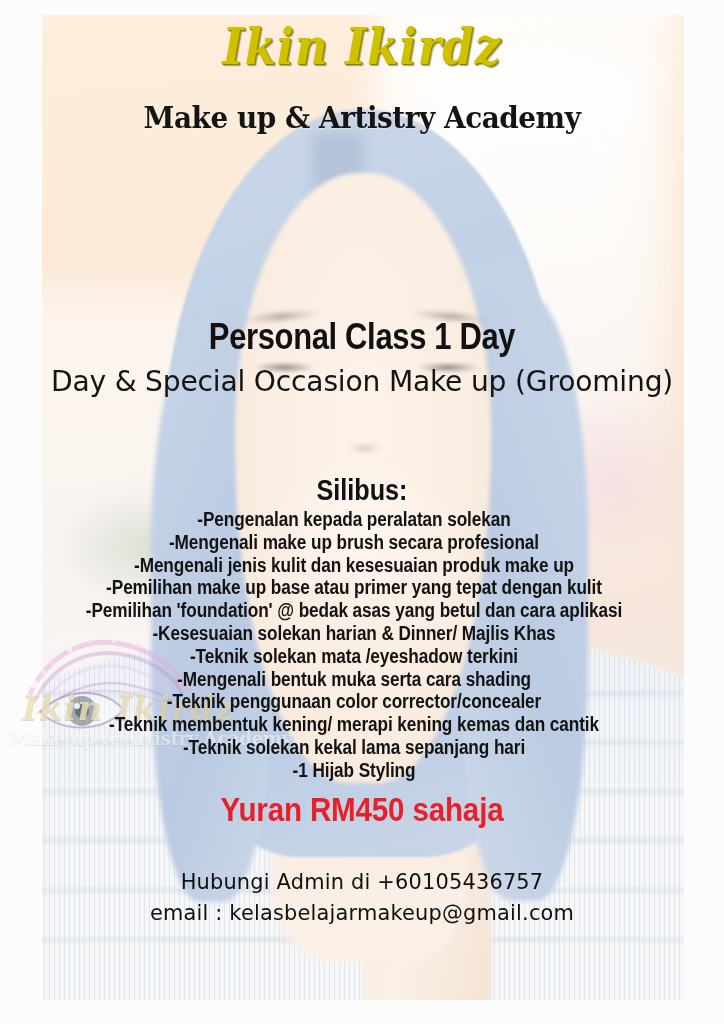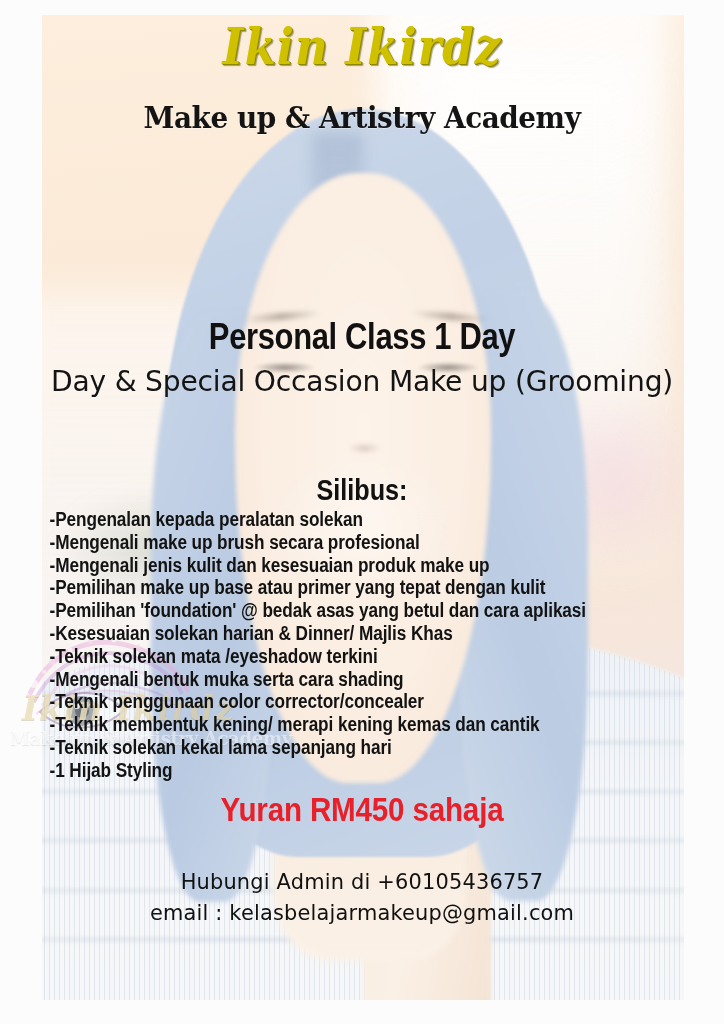--- a/index.html
+++ b/index.html
@@ -236,21 +236,21 @@
     text-align:center;
     font-family:"Liberation Sans Narrow","Liberation Sans",sans-serif;
     font-weight:700;font-size:30px;line-height:1;
     color:#111111;
     transform:scaleX(.84);
     letter-spacing:0px;
   }
 
   #silibus-list{
     position:absolute;left:0;right:16px;top:508px;
-    text-align:left;
+    text-align:center;
   }
   #silibus-list .item{
     font-family:"Liberation Sans Narrow","Liberation Sans",sans-serif;
     font-weight:700;font-size:20px;line-height:22.8px;
     color:#131313;
     letter-spacing:-.1px;
     transform:scaleX(.86);
     white-space:nowrap;
   }
 

